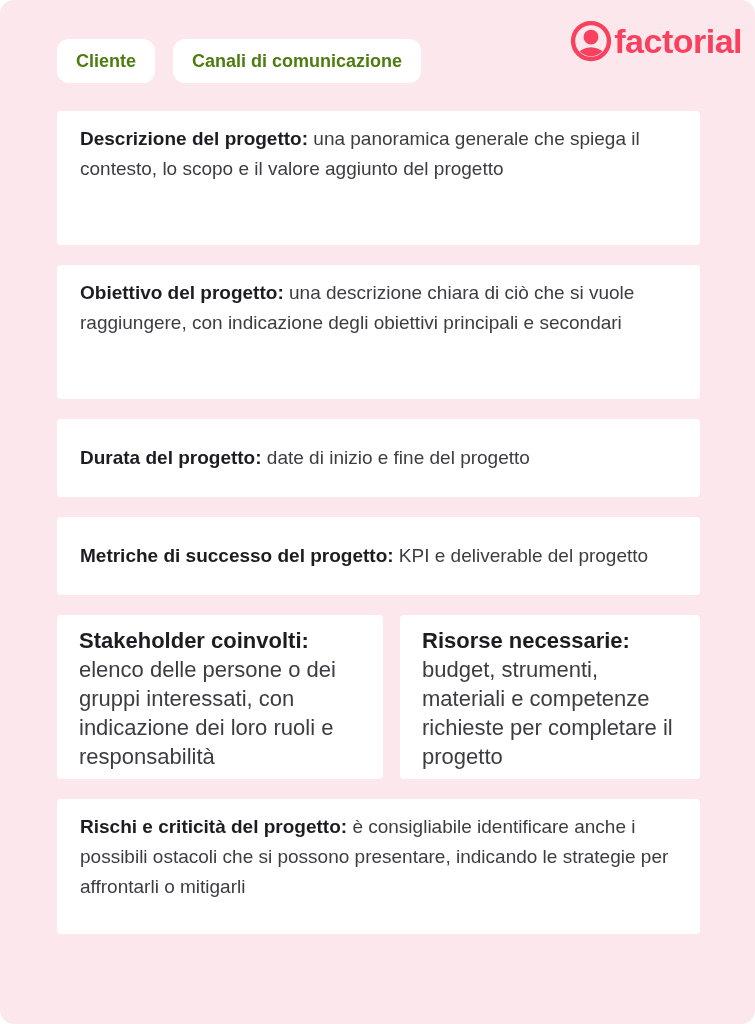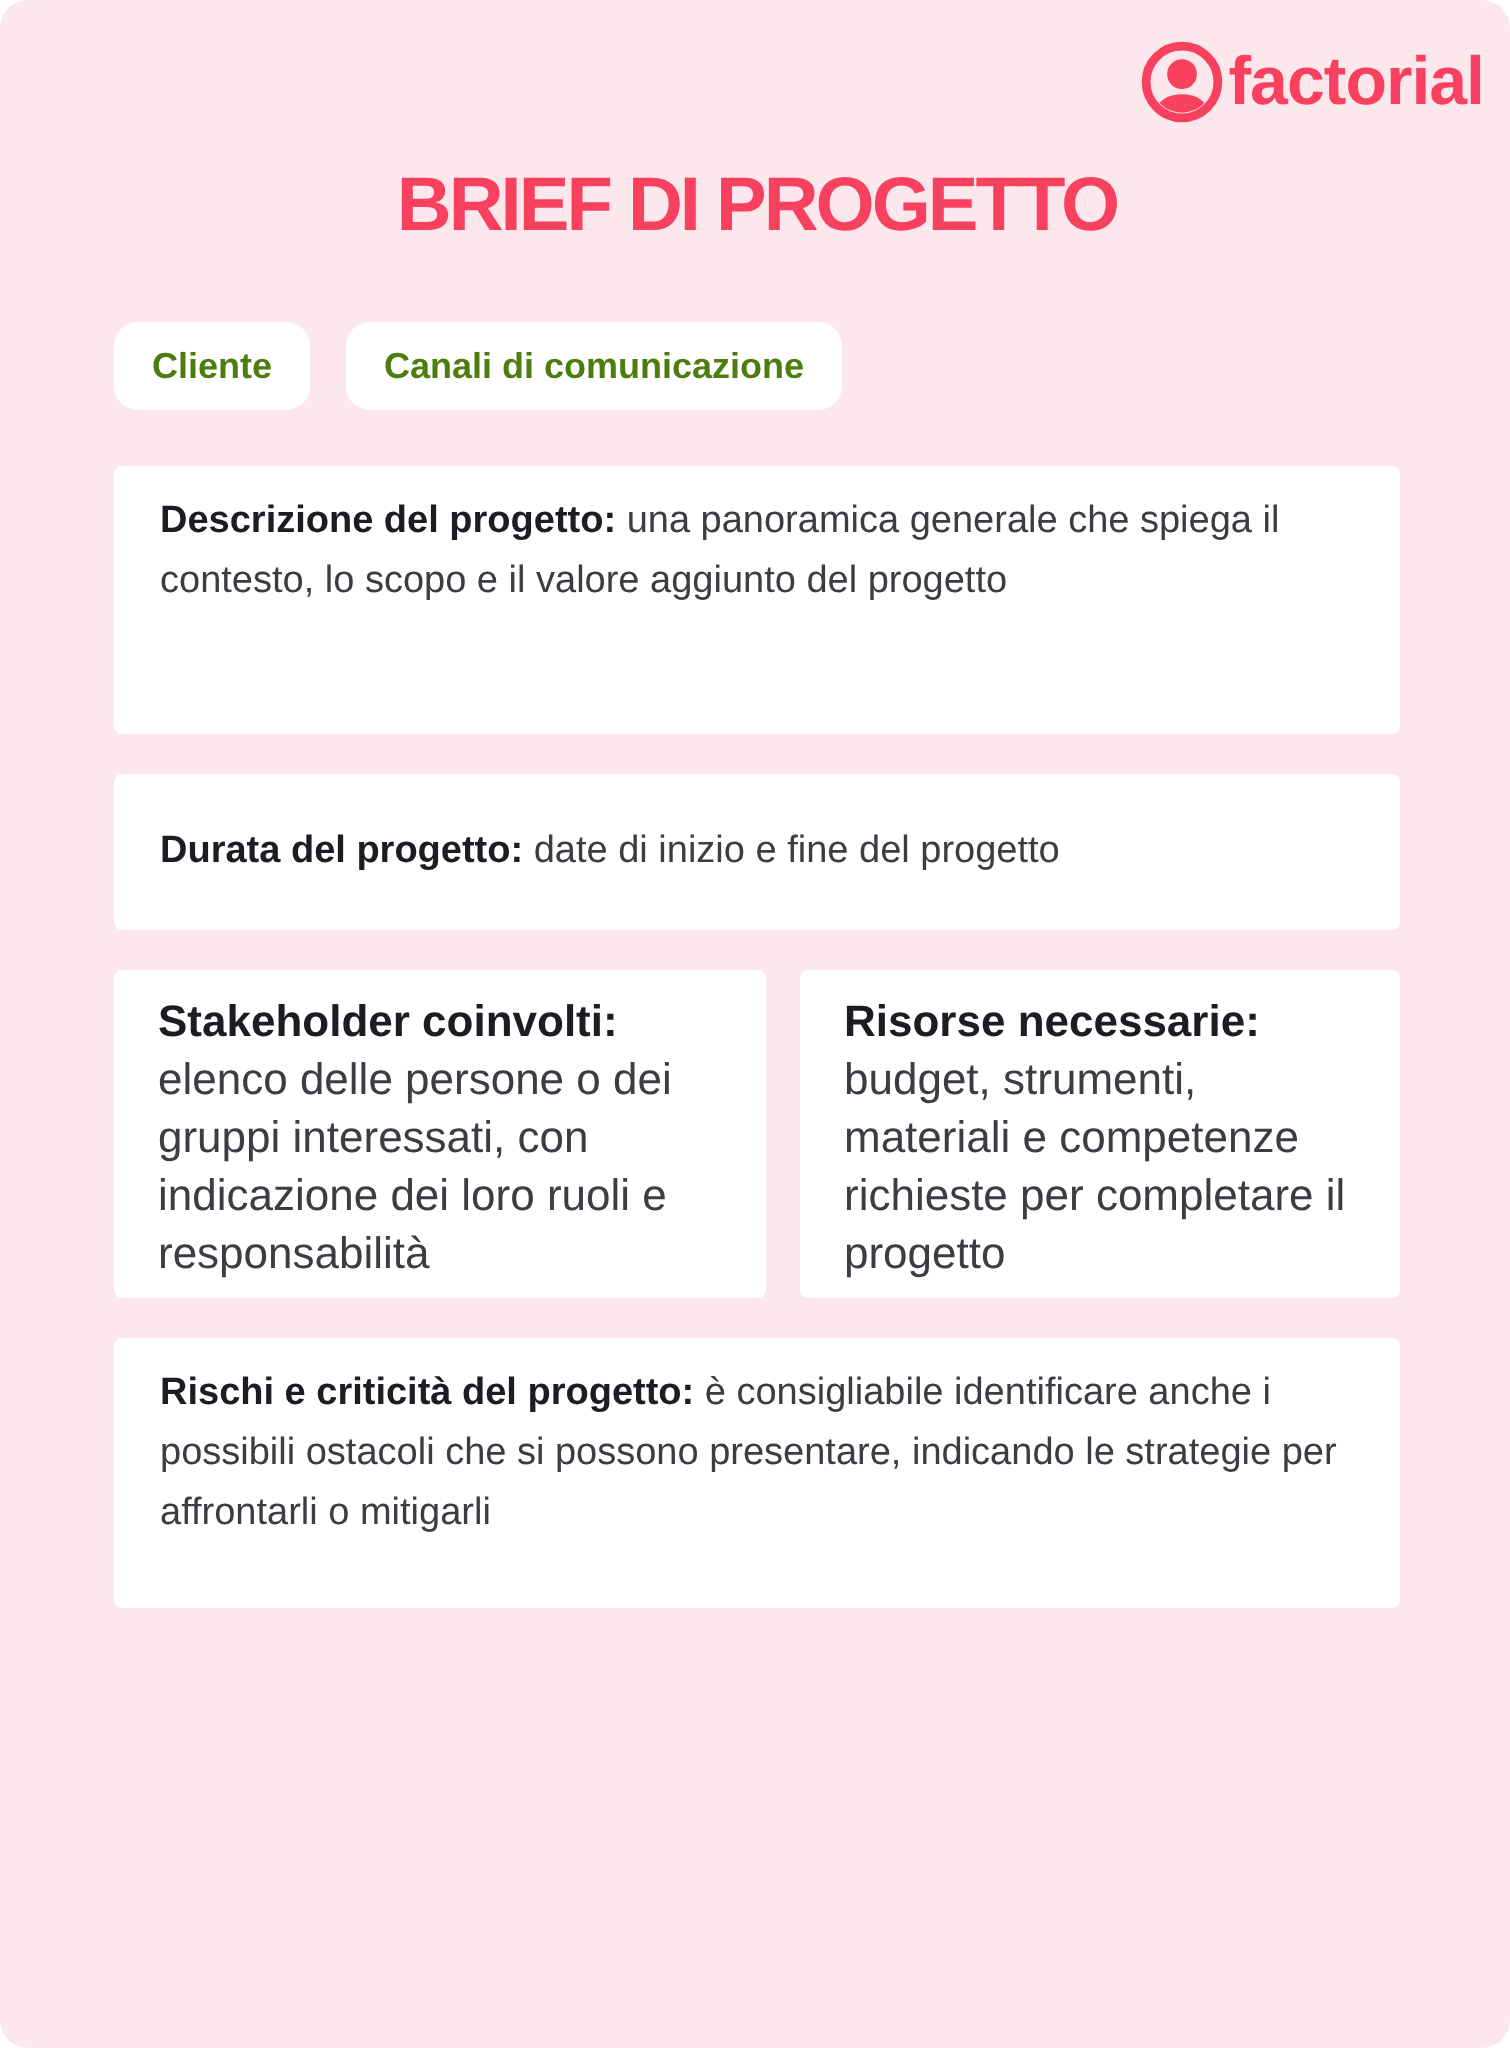--- a/index.html
+++ b/index.html
@@ -59,42 +59,47 @@
             <circle cx="24" cy="24" r="17.5"></circle>
           </clipPath>
         </defs>
       <circle cx="24" cy="24" r="20.5" fill="none" stroke="#f8415f" stroke-width="5"></circle>
       <circle cx="24" cy="19.5" r="8.5" fill="#f8415f"></circle>
       <ellipse cx="24" cy="41" rx="15" ry="10" fill="#f8415f" clip-path="url(#ringClip)"></ellipse>
     </svg>
     <span class="brand-name">factorial</span>
   </div>
 
-  <h1 class="title">BRIEF DI PROGETTO</h1>
 
   <div class="chips">
     <div class="chip">
       <span>Cliente</span>
     </div>
     <div class="chip">
       <span>Canali di comunicazione</span>
     </div>
   </div>
 
   <div class="cards">
 
     <section class="card card-tall">
       <p><strong>Descrizione del progetto:</strong> <span>una panoramica generale che spiega il contesto, lo scopo e il valore aggiunto del progetto</span></p>
     </section>
 
+    <section class="card card-tall">
+      <p><strong>Obiettivo del progetto:</strong> <span>una descrizione chiara di ciò che si vuole raggiungere, con indicazione degli obiettivi principali e secondari</span></p>
+    </section>
 
     <section class="card card-slim">
       <p><strong>Durata del progetto:</strong> <span>date di inizio e fine del progetto</span></p>
     </section>
 
+    <section class="card card-slim">
+      <p><strong>Metriche di successo del progetto:</strong> <span>KPI e deliverable del progetto</span></p>
+    </section>
 
     <div class="row">
       <section class="card card-half card-half-left">
         <p><strong>Stakeholder coinvolti:</strong> <span>elenco delle persone o dei gruppi interessati, con indicazione dei loro ruoli e responsabilità</span></p>
       </section>
       <section class="card card-half card-half-right">
         <p><strong>Risorse necessarie:</strong> <span>budget, strumenti, materiali e competenze richieste per completare il progetto</span></p>
       </section>
     </div>
 

